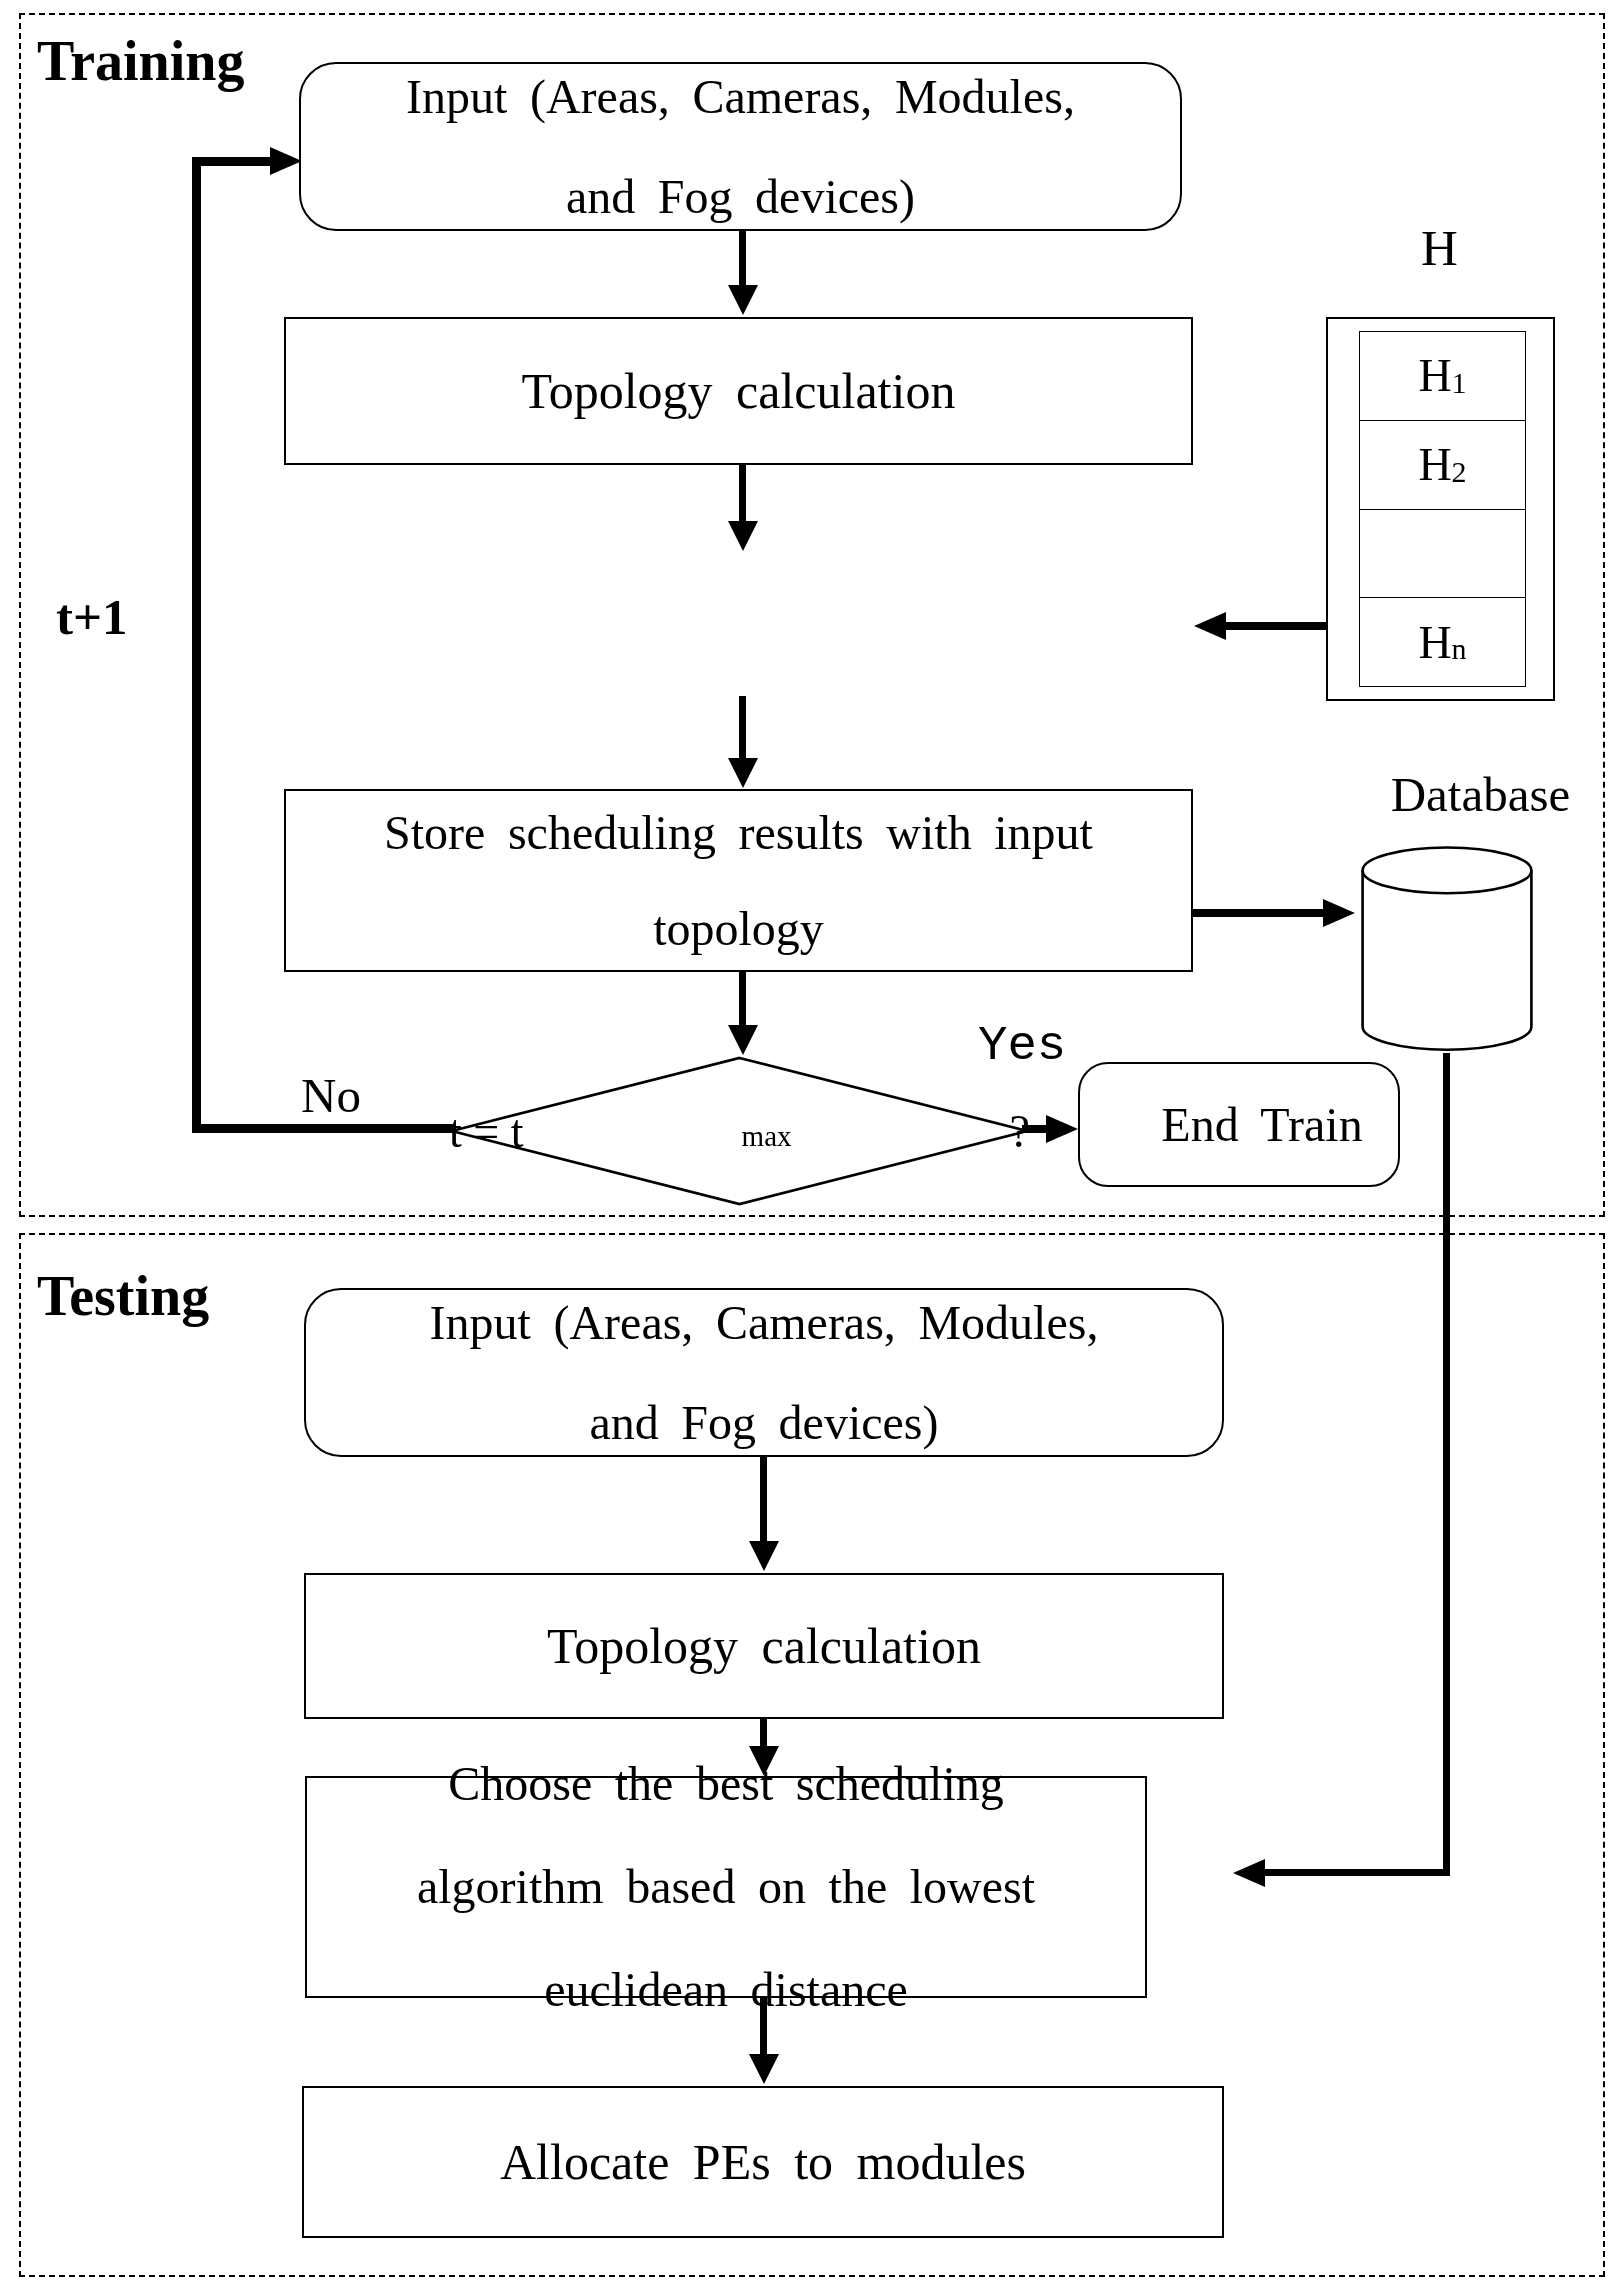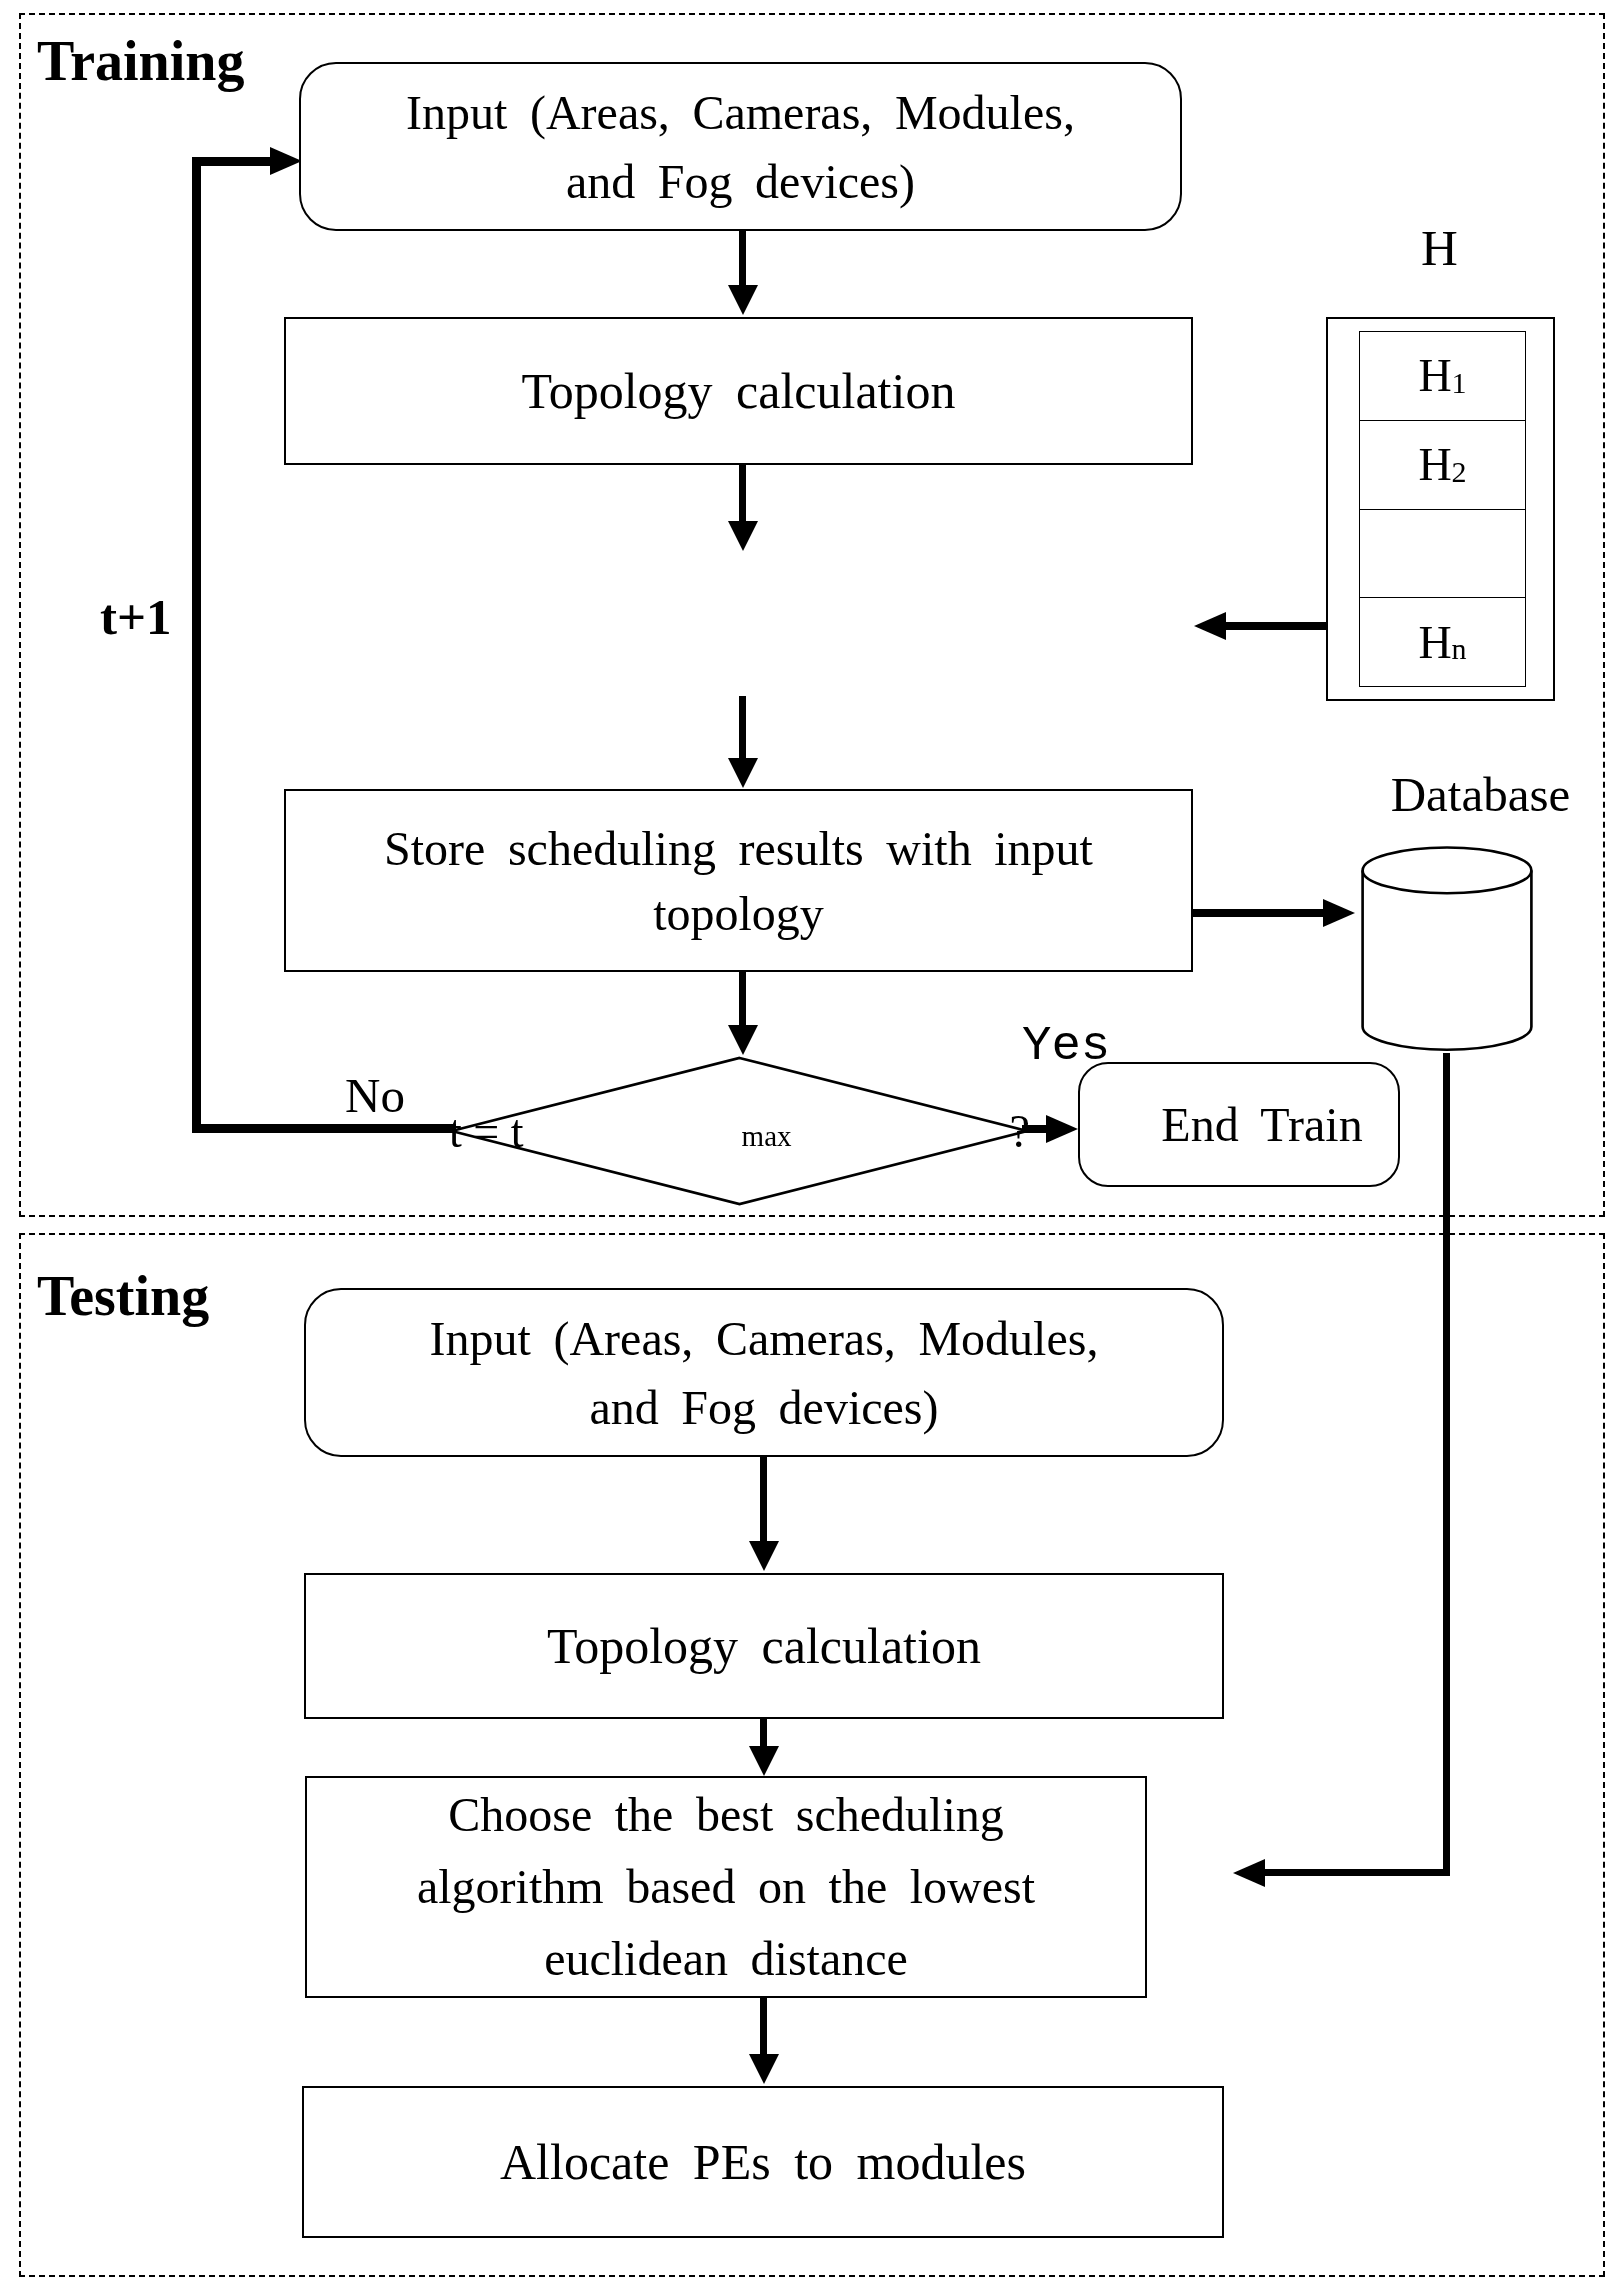--- a/index.html
+++ b/index.html
@@ -29,21 +29,21 @@
     box-sizing:border-box;
     background:#fff;
     display:flex;
     flex-direction:column;
     align-items:center;
     justify-content:center;
     text-align:center;
     word-spacing:0.22em;
   }
   .rounded{border-radius:37px;}
-  .t55{font-size:48px;line-height:69px;}
+  .t55{font-size:48px;line-height:69px;gap:31px;}
   .t57{font-size:50px;line-height:63px;}
   .shaft-v{position:absolute;width:7px;background:#000;}
   .shaft-h{position:absolute;height:8px;background:#000;}
   .thick{background:#000;position:absolute;}
   .head-down{
     position:absolute;width:0;height:0;
     border-left:15px solid transparent;
     border-right:15px solid transparent;
     border-top:30px solid #000;
   }
@@ -52,21 +52,21 @@
     border-top:14px solid transparent;
     border-bottom:14px solid transparent;
     border-left:32px solid #000;
   }
   .head-left{
     position:absolute;width:0;height:0;
     border-top:14px solid transparent;
     border-bottom:14px solid transparent;
     border-right:32px solid #000;
   }
-  .float-label{position:absolute;font-size:49px;line-height:1;margin-left:44px;}
+  .float-label{position:absolute;font-size:49px;line-height:1;}
   .diamond-wrap{position:absolute;}
   .diamond-text{
     position:absolute;left:0;top:0;width:100%;height:100%;
     display:flex;align-items:center;justify-content:space-between;
     font-size:46px;
   }
   .diamond-text sub{font-size:29px;line-height:0;transform:translateY(5.3px);display:inline-block;}
   .htable-outer{
     position:absolute;border:2.6px solid #000;background:#fff;box-sizing:border-box;
   }

